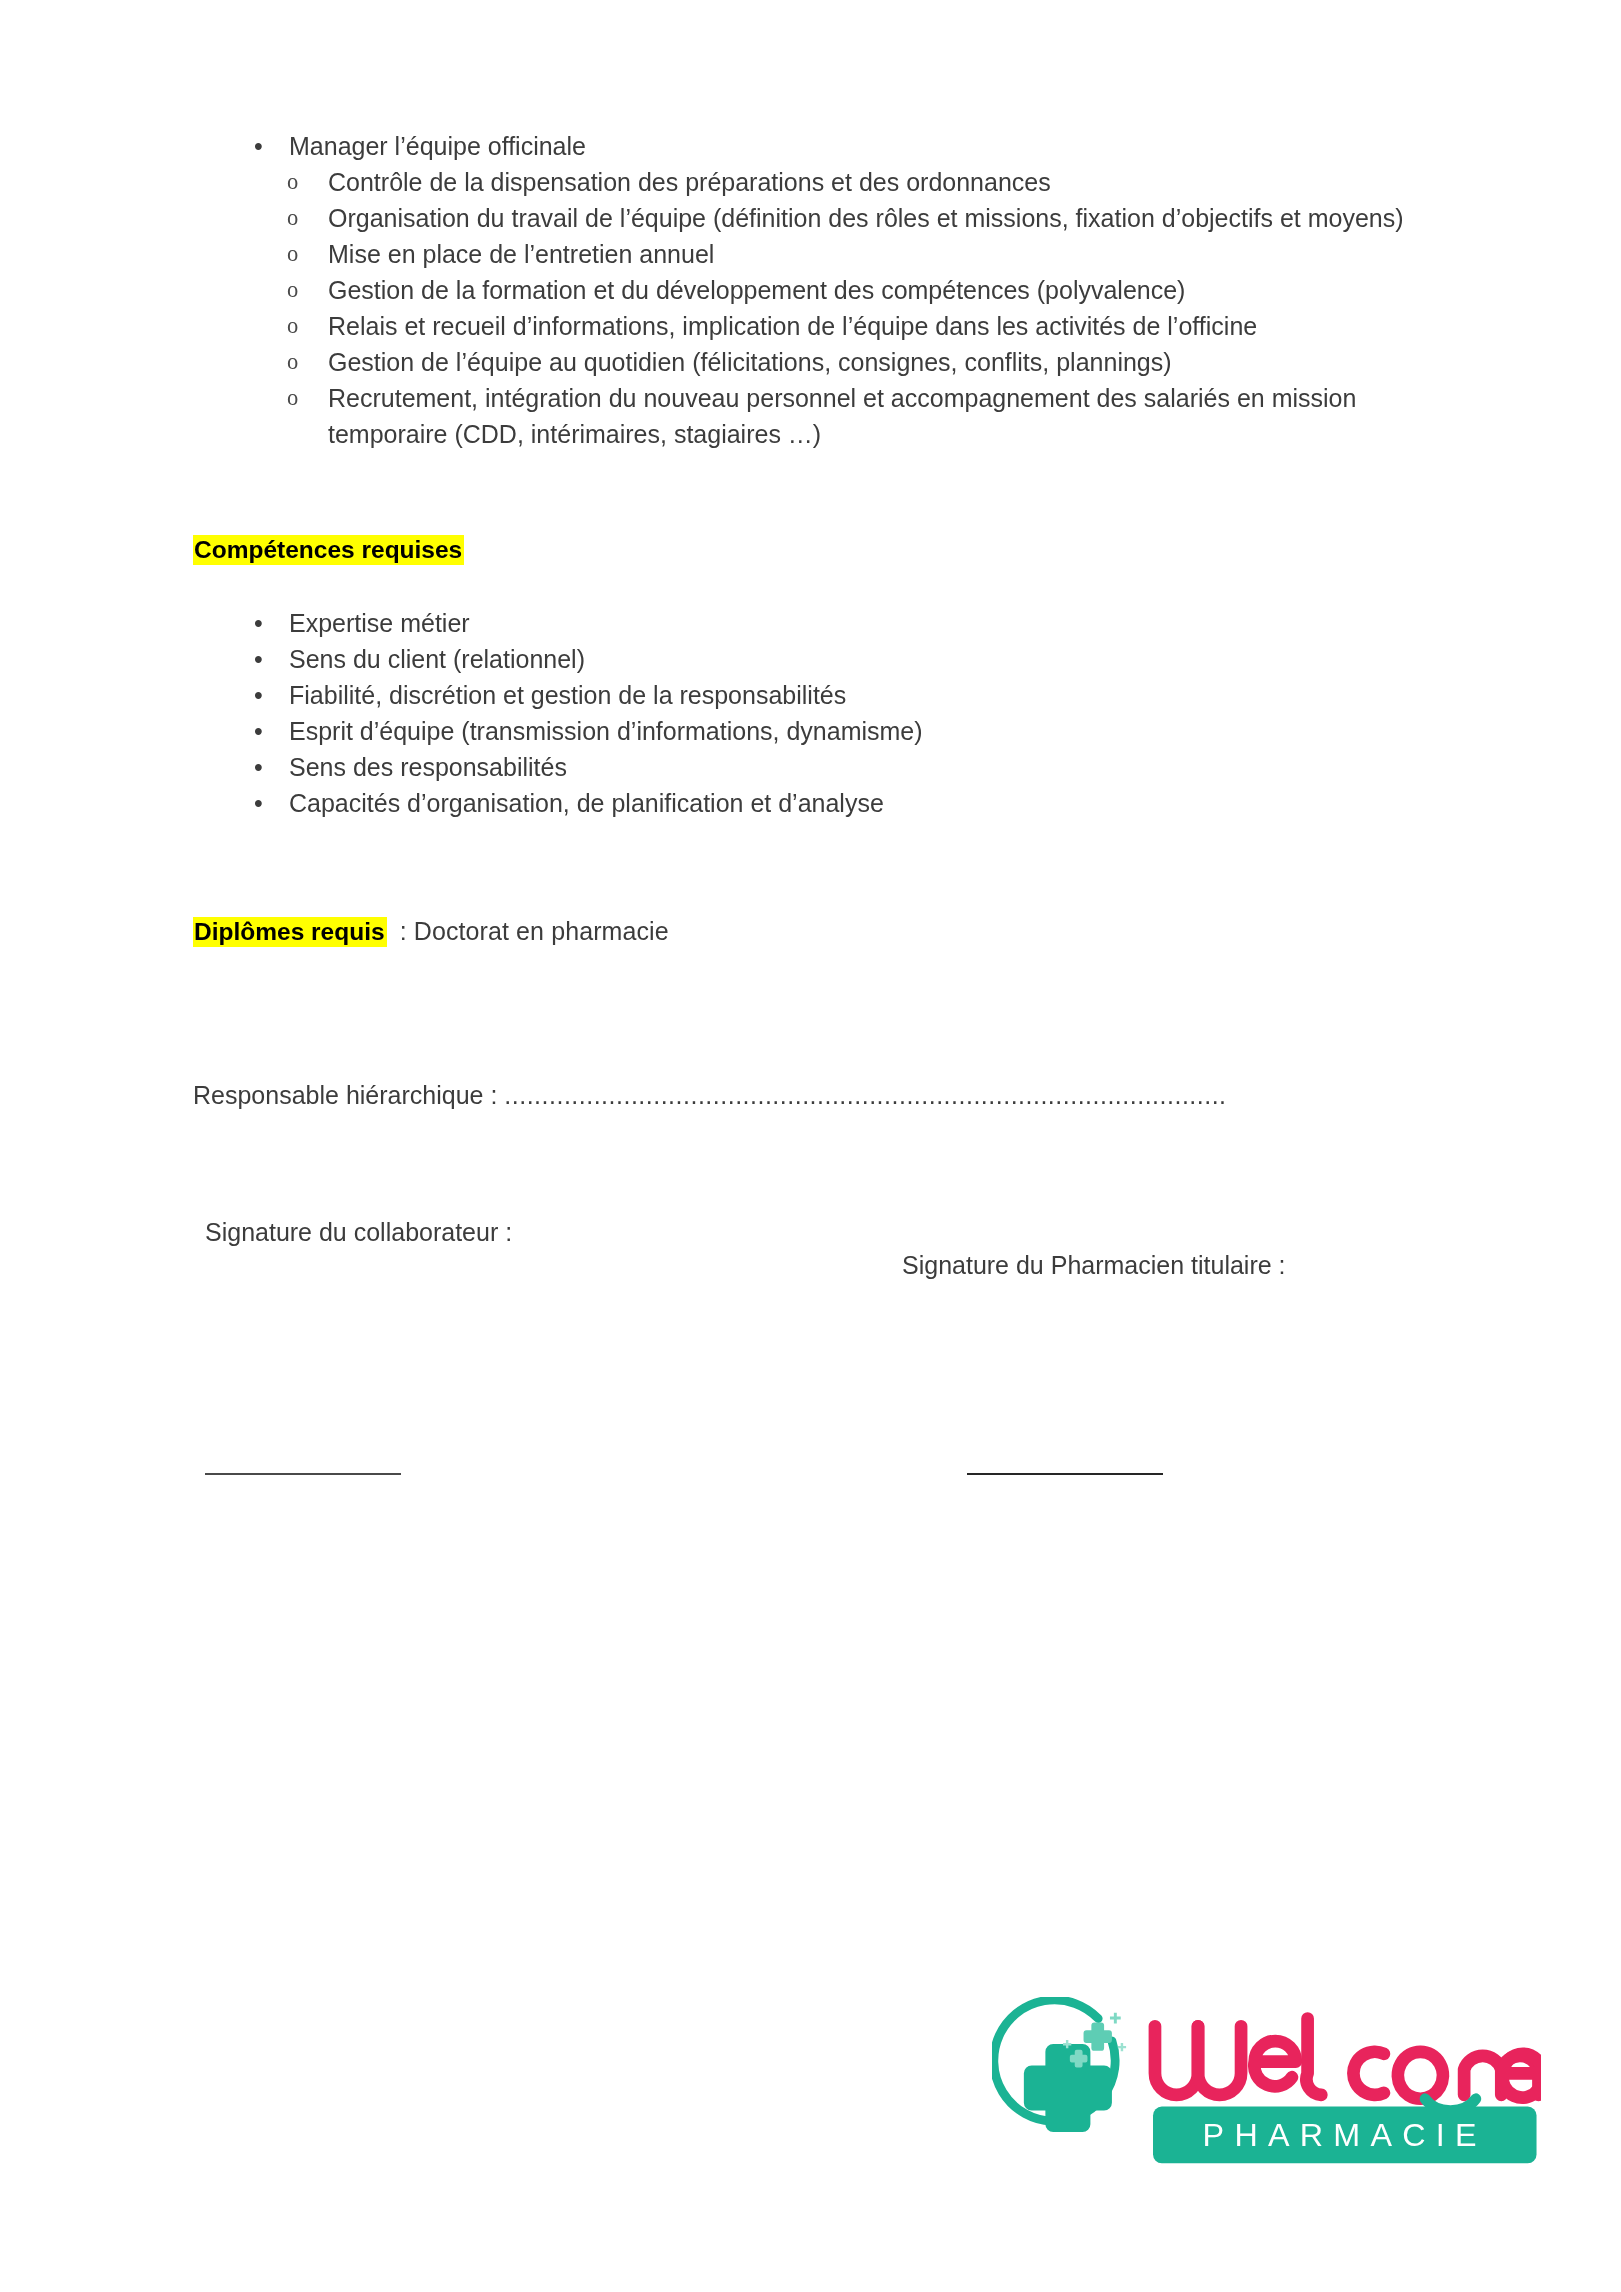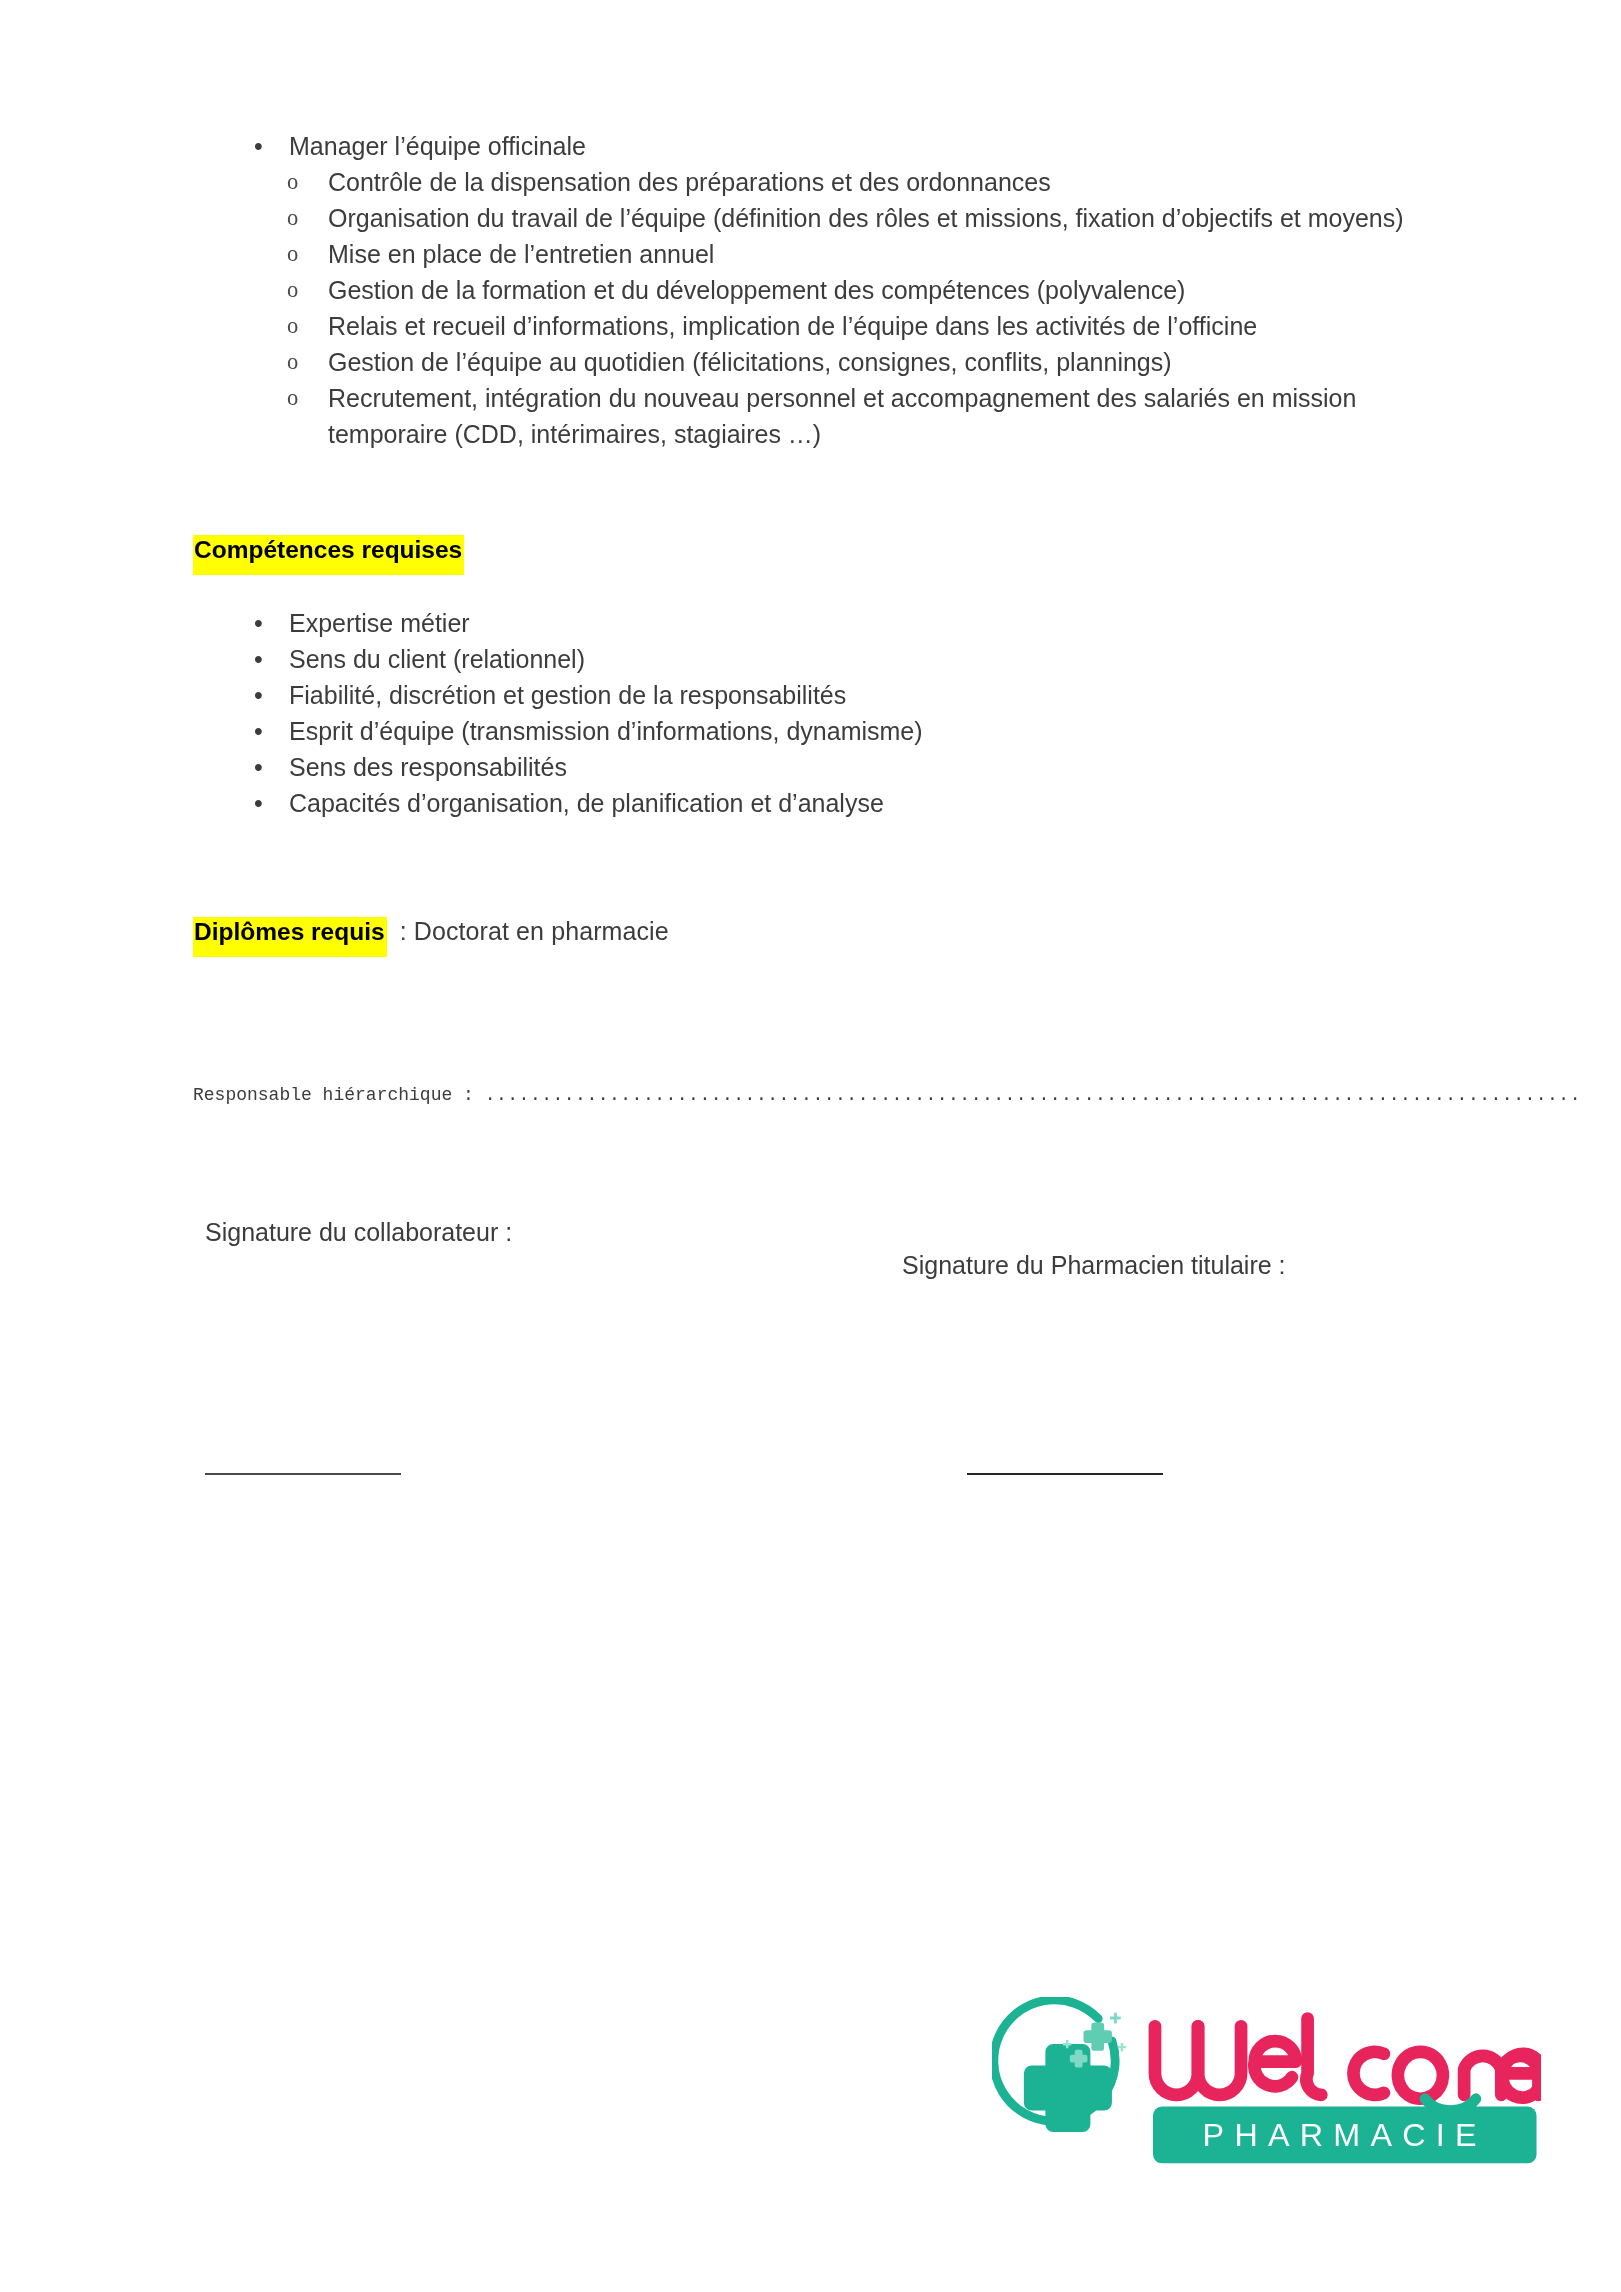--- a/index.html
+++ b/index.html
@@ -85,44 +85,43 @@
     font-size: 24.5px;
     line-height: 33px;
     font-weight: bold;
     color: #000000;
     margin: 0;
   }
   .hl {
     background: #ffff00;
     color: #000000;
     font-weight: bold;
-    padding: 1px 2px 12px 1px;
+    padding: 1px 2px 2px 1px;
   }
   .hl-rest {
     background: transparent;
     color: #3c3c3c;
     font-weight: normal;
     padding-left: 6px;
   }
 
   
   .sp-8  { height: 7.8px; }
   .sp-20 { height: 19.6px; }
   .sp-28 { height: 27.4px; }
   .sp-40 { height: 39px; }
   .sp-56 { height: 55px; }
   .sp-74 { height: 73px; }
 
   
   .leader-row {
-    font-size: 18px;
+    font-size: 25px;
     line-height: 36px;
     color: #3c3c3c;
     white-space: nowrap;
-    font-family: Liberation Mono, monospace;
   }
   .dots {
     color: #3c3c3c;
     letter-spacing: 0.5px;
   }
 
   
   .sig-row {
     position: relative;
     height: 39px;

